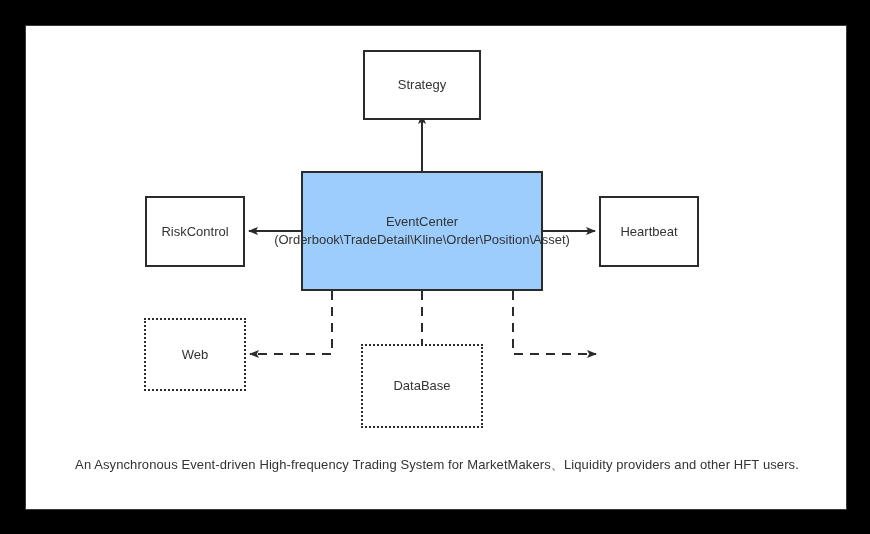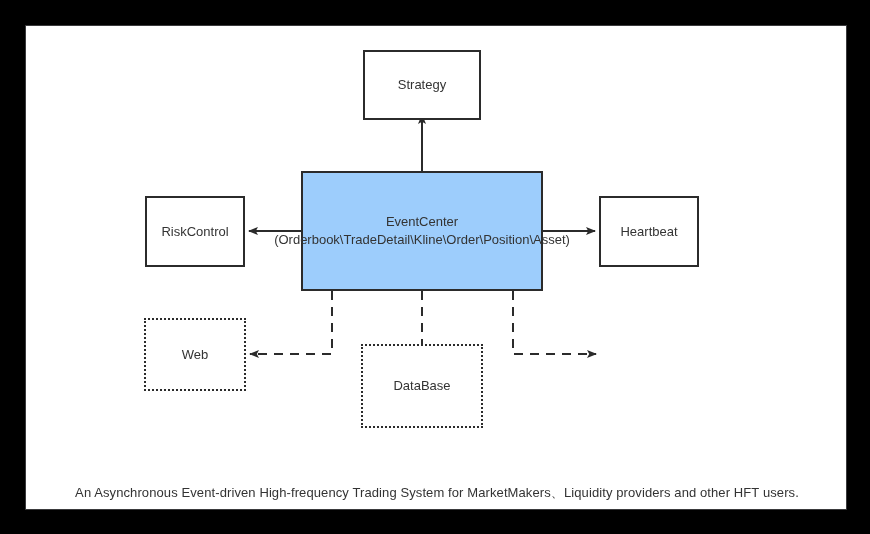--- a/index.html
+++ b/index.html
@@ -80,21 +80,20 @@
 
   #caption {
     position: absolute;
     left: 0;
     top: 430px;
     width: 822px;
     text-align: center;
     color: #333333;
     font-size: 13px;
     letter-spacing: 0.1px;
-    margin-top: 28px;
   }
 </style>
 </head>
 <body>
 
 <div id="figure-frame">
   <div id="diagram-canvas">
 
     <svg id="connector-layer" viewBox="0 0 822 485" xmlns="http://www.w3.org/2000/svg">
       <defs>

